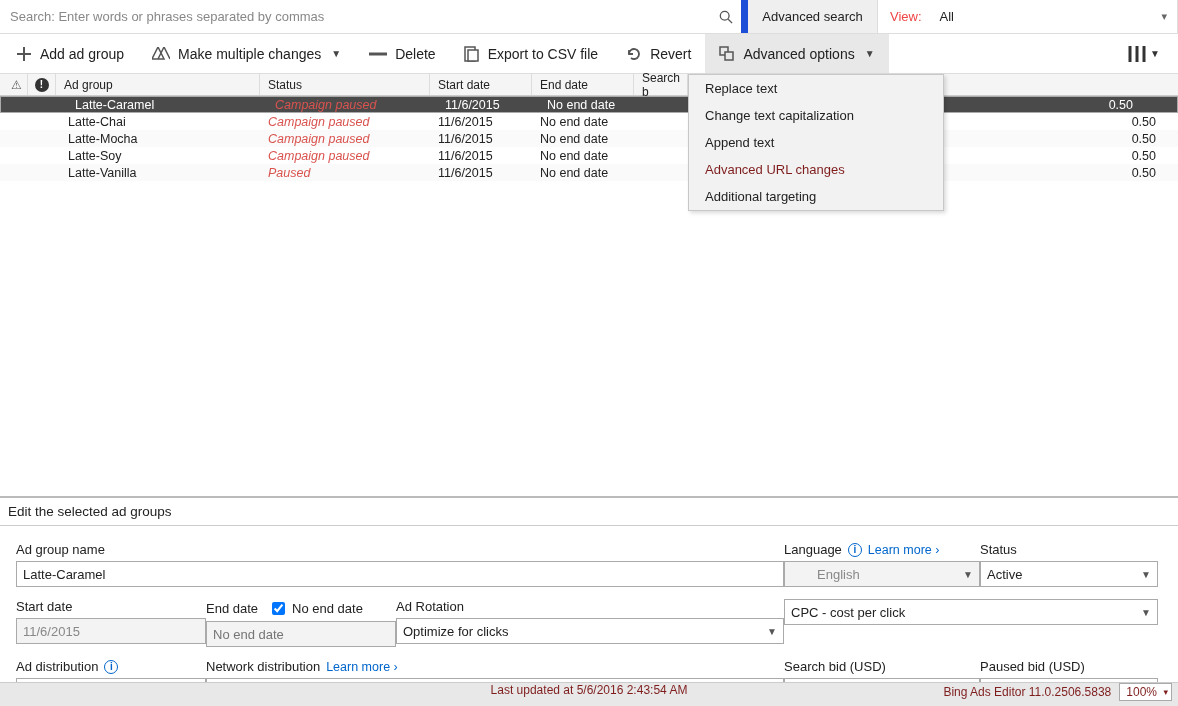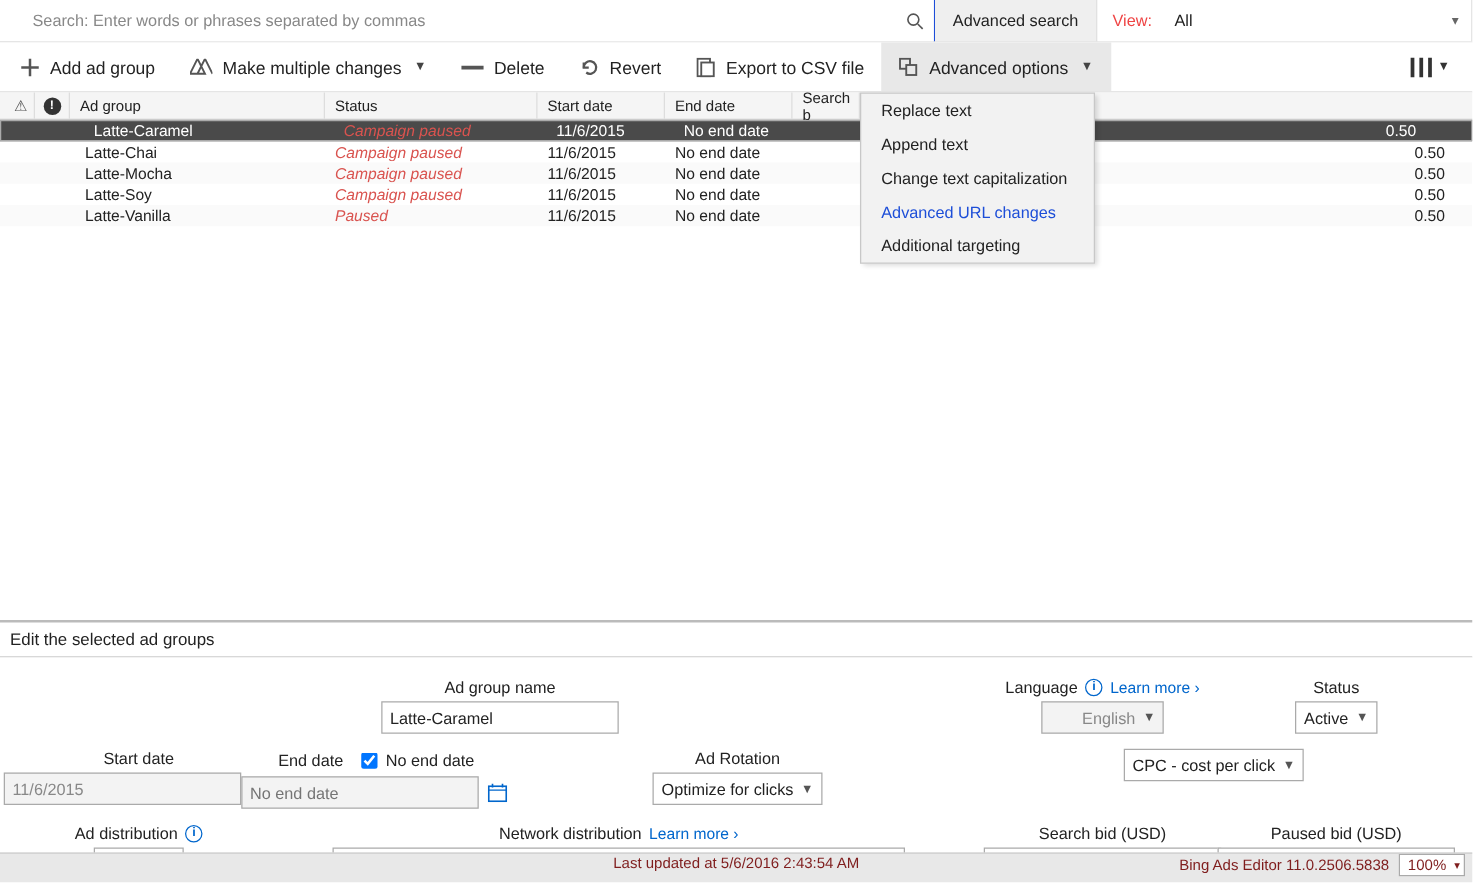--- a/index.html
+++ b/index.html
@@ -1,41 +1,41 @@
 <!DOCTYPE html>
 <html><head>
 <meta charset="utf-8">
 <style>
 * { box-sizing: border-box; font-family: "Segoe UI", Arial, sans-serif; }
 body { margin: 0; padding: 0; background: #fff; font-size: 13px; color: #222; width: 1178px; height: 706px; overflow: hidden; position: relative; }
 
 
 .top-row { display: flex; height: 34px; border-bottom: 1px solid #ddd; }
-.search-box { flex: 1; position: relative; border-right: 1px solid #1d4ed8; padding-left: 16px; }
+.search-box { flex: 1; position: relative; border-right: 7px solid #1d4ed8; }
 .search-box input { width: 100%; height: 100%; border: none; outline: none; padding: 0 30px 0 10px; font-size: 13px; color: #333; }
 .search-box input::placeholder { color: #888; }
 .search-icon { position: absolute; right: 8px; top: 50%; transform: translateY(-50%); font-size: 14px; color: #555; cursor: pointer; }
 .adv-search { width: 130px; background: #efefef; display: flex; align-items: center; justify-content: center; border-right: 1px solid #ddd; cursor: pointer; }
 .view-box { width: 300px; background: #fff; display: flex; align-items: center; padding: 0 12px; border-right: 1px solid #ddd; position: relative; }
 .view-box .lbl { margin-right: 18px; color: #ef4444; }
 .view-box .chev { position: absolute; right: 10px; color: #666; font-size: 11px; }
 
 
 .toolbar { display: flex; height: 40px; align-items: center; padding: 0 2px; border-bottom: 1px solid #ddd; position: relative; background: #fff; }
 .tbtn { display: flex; align-items: center; height: 100%; padding: 0 14px; cursor: pointer; gap: 8px; font-size: 14px; color: #222; }
 .tbtn .ic { font-size: 16px; color: #555; display: inline-flex; align-items: center; }
 .tbtn .drop { font-size: 10px; color: #444; margin-left: 2px; }
 .tbtn.active { background: #e8e8e8; }
 .toolbar-spacer { flex: 1; }
 .columns-btn { display: flex; align-items: center; padding: 0 16px; height: 100%; cursor: pointer; font-size: 18px; font-weight: bold; color: #333; gap: 4px; }
 
 
-.dropdown-menu { position: absolute; top: 74px; left: 688px; width: 188px; background: #f2f2f2; border: 1px solid #c8c8c8; box-shadow: 2px 2px 4px rgba(0,0,0,0.15); z-index: 100; }
+.dropdown-menu { position: absolute; top: 74px; left: 688px; width: 256px; background: #f2f2f2; border: 1px solid #c8c8c8; box-shadow: 2px 2px 4px rgba(0,0,0,0.15); z-index: 100; }
 .dropdown-menu .mi { padding: 6px 16px; cursor: pointer; font-size: 13px; color: #222; }
-.dropdown-menu .mi.disabled { color: #1d4ed8; cursor: default; }
+.dropdown-menu .mi.disabled { color: #7f1d1d; cursor: default; }
 
 
 .grid { position: relative; }
 .grid-header { display: flex; height: 22px; background: #f5f5f5; border-bottom: 1px solid #ccc; font-size: 12px; align-items: center; }
 .grid-header .hc { position: relative; padding-left: 8px; height: 100%; display: flex; align-items: center; border-right: 1px solid #ddd; }
 .hc.c0 { width: 28px; padding-left: 6px; justify-content: center; }
 .hc.c1 { width: 28px; justify-content: center; padding-left:0; }
 .hc.c2 { width: 204px; }
 .hc.c3 { width: 170px; }
 .hc.c4 { width: 102px; }
@@ -56,21 +56,21 @@
 .cell.c5 { width: 102px; }
 .cell.c6 { width: 54px; }
 .cell.cbid { flex:1; text-align:right; padding-right:22px; }
 .cell.c2 { text-indent: 4px; }
 
 .grid-area { height: 400px; overflow:auto; position:relative; }
 
 
 .editor-header { height: 30px; display: flex; align-items: center; padding: 0 8px; border-top: 2px solid #bbb; border-bottom: 1px solid #ccc; background: #fff; font-size: 13.5px; }
 .editor-body { padding: 16px 16px 10px 16px; display: grid; grid-template-columns: 190px 190px 388px 196px 178px; column-gap: 0; row-gap: 12px; background:#fff; height:180px; position:relative;}
-.field { display: flex; flex-direction: column; gap: 4px; align-items: center; }
+.field { display: flex; flex-direction: column; gap: 4px; }
 .field-label { font-size: 13px; color: #222; display:flex; align-items:center; gap:6px;}
 .field input[type=text], .field select, .sel { height: 26px; border: 1px solid #aaa; padding: 0 6px; font-size: 13px; background:#fff; color:#222; }
 .sel { display:flex; align-items:center; position:relative; padding-right:22px; cursor:pointer;}
 .sel .chev { position:absolute; right:6px; font-size:10px; color:#555;}
 .sel.disabled { background:#f3f3f3; color:#888;padding-left:32px; }
 .date-input { display:flex; align-items:center; gap:4px;}
 .date-input input { flex:1; height:26px; border:1px solid #aaa; padding:0 6px; font-size:13px;}
 .cal-icon { width:22px; height:22px; display:inline-flex; align-items:center; justify-content:center; cursor:pointer; color:#0066cc;}
 .info-icon { display:inline-flex; width:14px; height:14px; border-radius:50%; border:1.5px solid #0066cc; color:#0066cc; align-items:center; justify-content:center; font-size:10px; font-weight:bold;}
 .link { color:#0066cc; cursor:pointer; font-size:12.5px;}
@@ -133,34 +133,34 @@
     <span class="ic">
         <svg width="18" height="4" viewBox="0 0 18 4">
           <line x1="0" y1="2" x2="18" y2="2" stroke="#555" stroke-width="3"></line>
         </svg>
       </span>
     <span>Delete</span>
   </div>
   <div class="tbtn">
     <span class="ic">
         <svg width="16" height="16" viewBox="0 0 16 16">
+          <rect x="1" y="1" width="10" height="14" fill="none" stroke="#555" stroke-width="1.5"></rect>
+          <rect x="4" y="4" width="10" height="11" fill="#fff" stroke="#555" stroke-width="1.5"></rect>
+        </svg>
+      </span>
+    <span>Export to CSV file</span>
+  </div>
+  <div class="tbtn">
+    <span class="ic">
+        <svg width="16" height="16" viewBox="0 0 16 16">
           <path d="M3 8 A5 5 0 1 1 5 12" fill="none" stroke="#555" stroke-width="1.8"></path>
           <path d="M3 4 L3 8 L7 8" fill="none" stroke="#555" stroke-width="1.8"></path>
         </svg>
       </span>
     <span>Revert</span>
-  </div>
-  <div class="tbtn">
-    <span class="ic">
-        <svg width="16" height="16" viewBox="0 0 16 16">
-          <rect x="1" y="1" width="10" height="14" fill="none" stroke="#555" stroke-width="1.5"></rect>
-          <rect x="4" y="4" width="10" height="11" fill="#fff" stroke="#555" stroke-width="1.5"></rect>
-        </svg>
-      </span>
-    <span>Export to CSV file</span>
   </div>
   <div class="tbtn active">
     <span class="ic">
         <svg width="16" height="16" viewBox="0 0 16 16">
           <rect x="1" y="1" width="8" height="8" fill="none" stroke="#555" stroke-width="1.5"></rect>
           <rect x="6" y="6" width="8" height="8" fill="#e8e8e8" stroke="#555" stroke-width="1.5"></rect>
         </svg>
       </span>
     <span>Advanced options</span>
     <span class="drop">▼</span>
@@ -173,22 +173,22 @@
           <line x1="9" y1="0" x2="9" y2="16" stroke="#333" stroke-width="3"></line>
           <line x1="16" y1="0" x2="16" y2="16" stroke="#333" stroke-width="3"></line>
         </svg>
       </span>
     <span style="font-size:10px">▼</span>
   </div>
 </div>
 
 <div class="dropdown-menu">
   <div class="mi">Replace text</div>
+  <div class="mi">Change text capitalization</div>
   <div class="mi">Append text</div>
-  <div class="mi">Change text capitalization</div>
   <div class="mi disabled">Advanced URL changes</div>
   <div class="mi">Additional targeting</div>
 </div>
 
 <div class="grid">
   <div class="grid-header">
     <div class="hc c0">
         <span class="tri-icon"></span>
       </div>
     <div class="hc c1">

